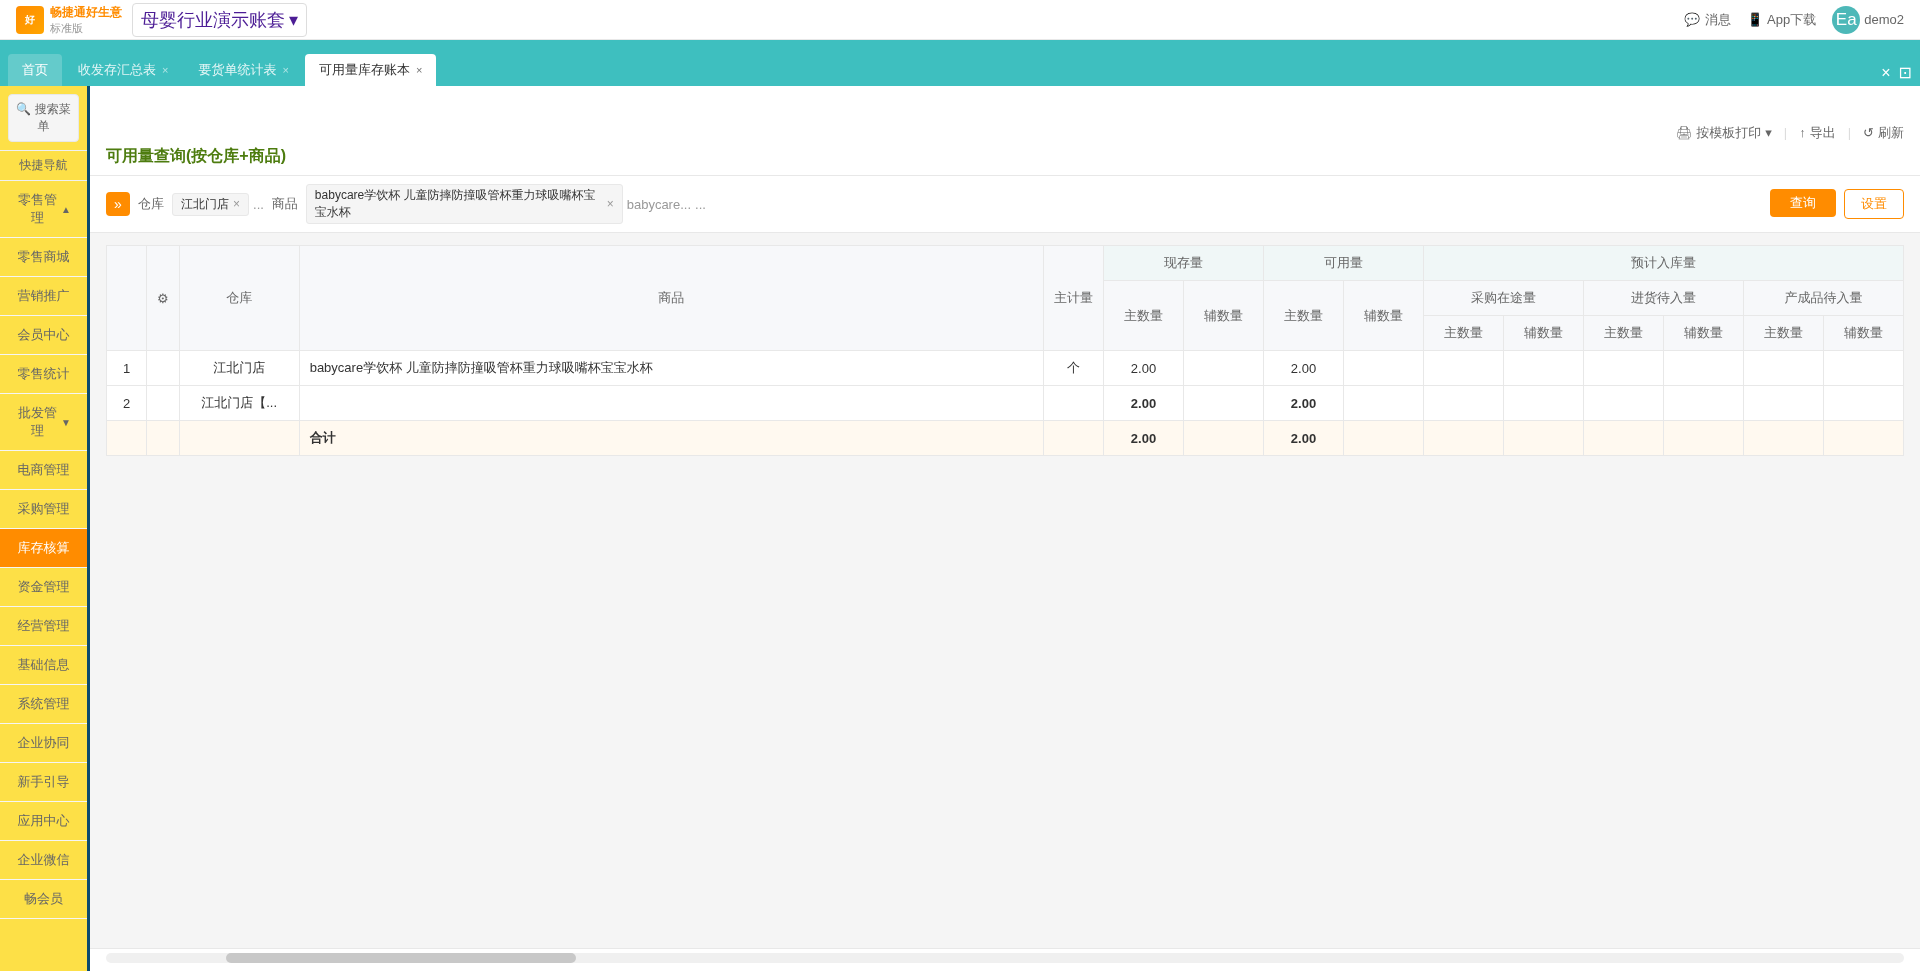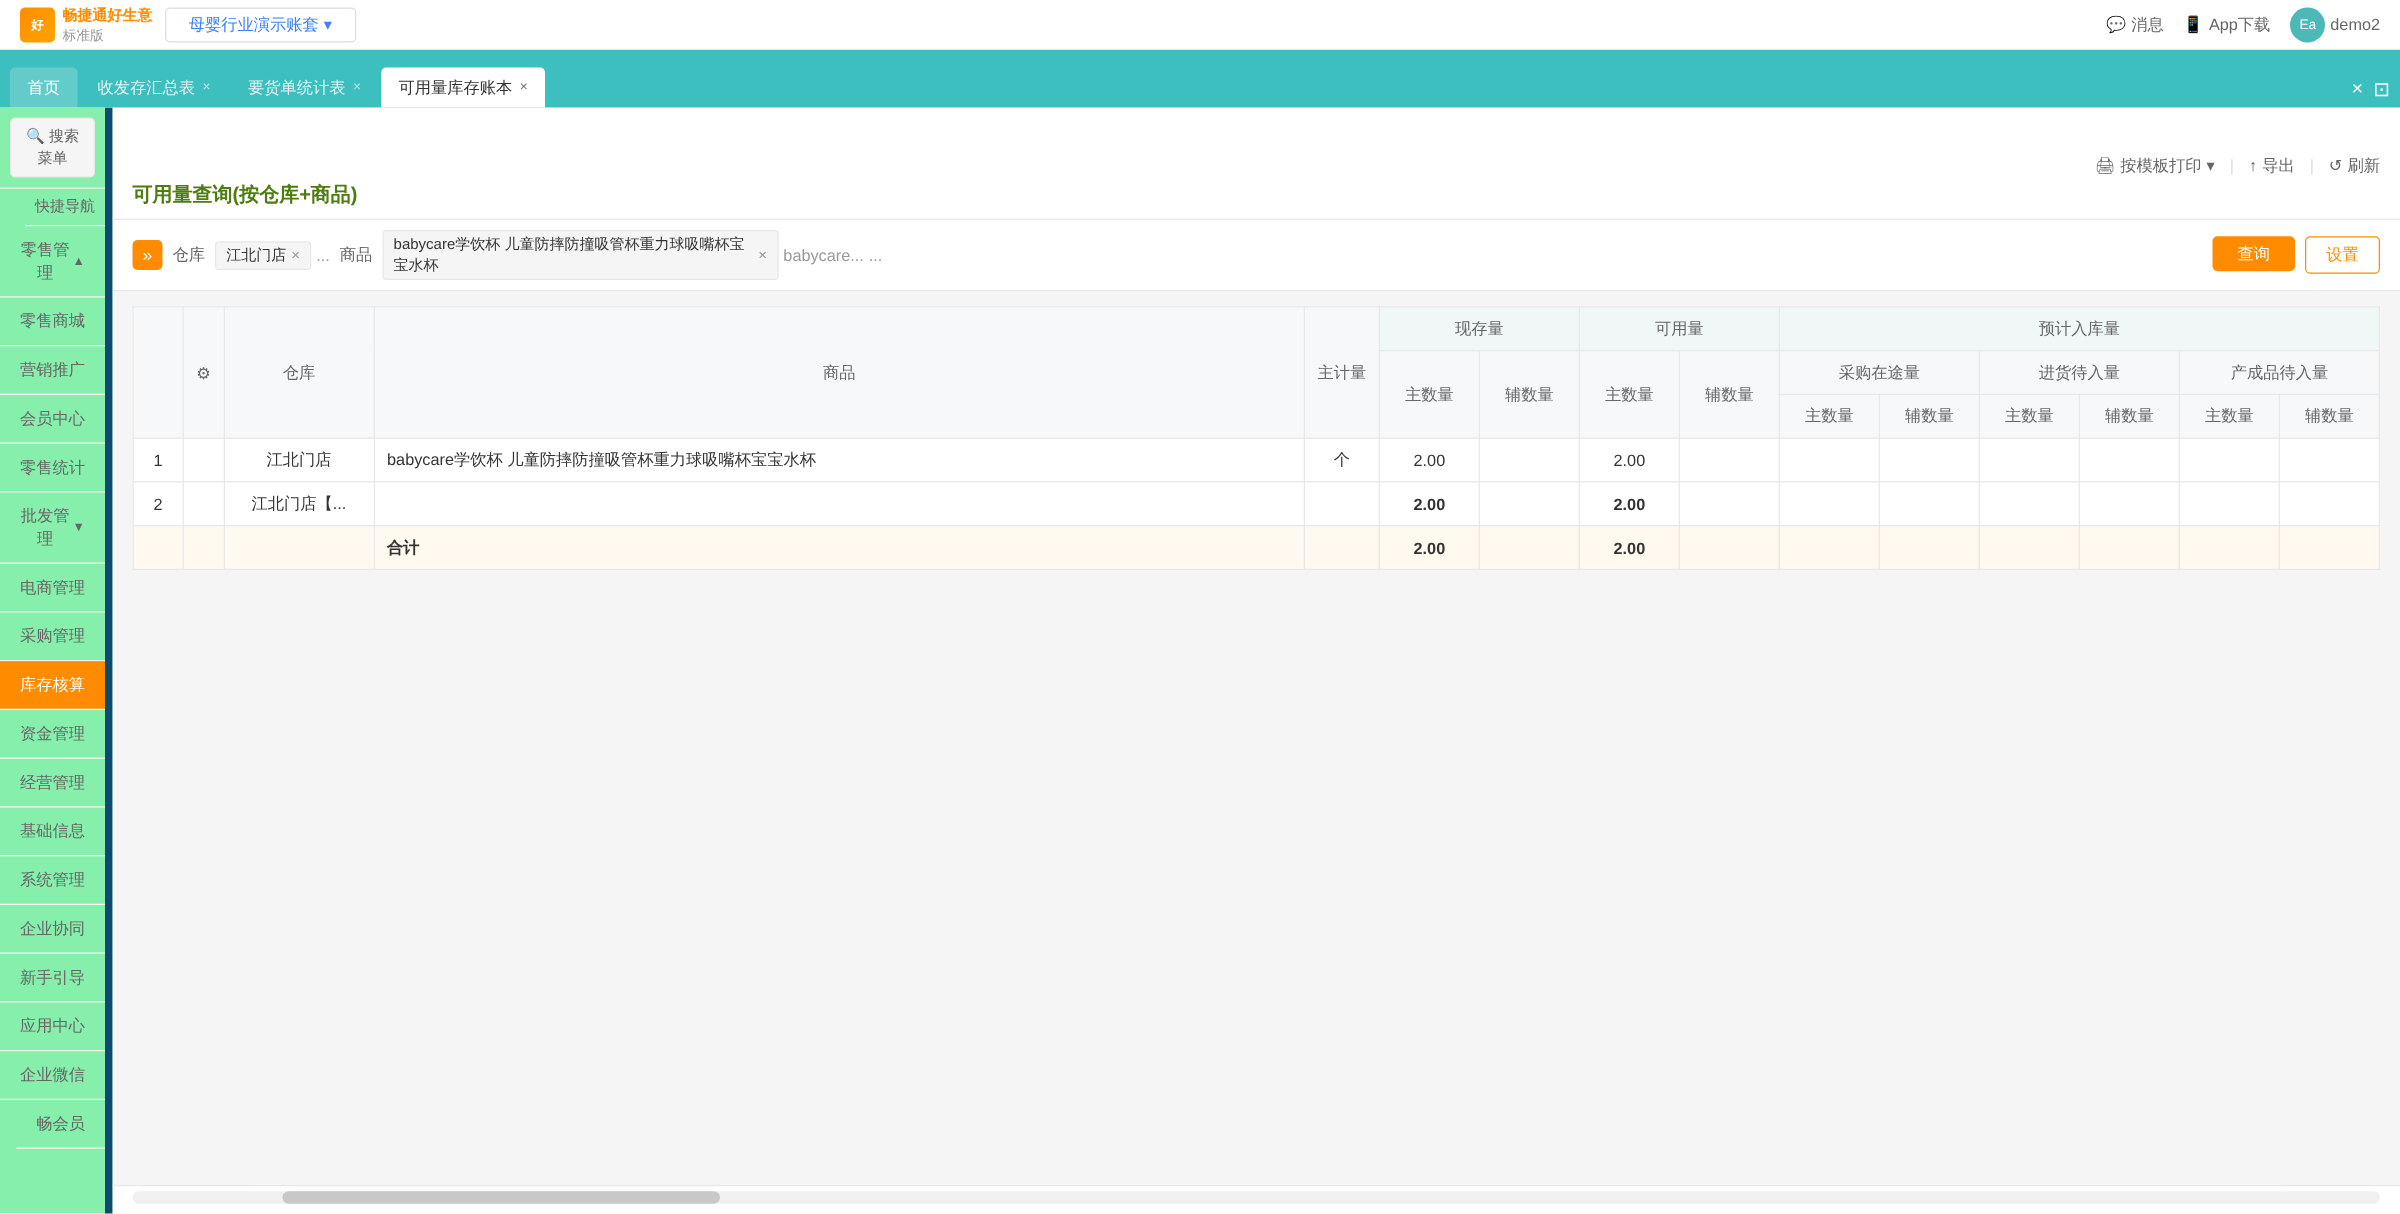--- a/index.html
+++ b/index.html
@@ -3,38 +3,38 @@
   <meta charset="utf-8">
   <style>
     * { margin: 0; padding: 0; box-sizing: border-box; }
     body { font-family: 'Microsoft YaHei', Arial, sans-serif; font-size: 13px; background: #f5f5f5; color: #333; width: 1920px; height: 971px; overflow: hidden; display: flex; flex-direction: column; }
 
     
     .top-bar { height: 40px; background: #fff; display: flex; align-items: center; justify-content: space-between; padding: 0 16px; border-bottom: 1px solid #e8e8e8; flex-shrink: 0; }
     .top-bar-left { display: flex; align-items: center; gap: 10px; }
     .logo-area { display: flex; align-items: center; gap: 6px; }
     .logo-icon { width: 28px; height: 28px; background: linear-gradient(135deg, #ff8c00, #ffa500); border-radius: 4px; display: flex; align-items: center; justify-content: center; color: #fff; font-size: 10px; font-weight: bold; }
-    .org-selector { display: flex; align-items: center; gap: 4px; padding: 4px 18px; border: 1px solid #ddd; border-radius: 4px; cursor: pointer; color: #3b82f6; font-size: 13px; }
+    .org-selector { display: flex; align-items: center; gap: 4px; padding: 4px 8px; border: 1px solid #ddd; border-radius: 4px; cursor: pointer; color: #4c1d95; font-size: 18px; }
     .top-bar-right { display: flex; align-items: center; gap: 16px; }
     .top-bar-action { display: flex; align-items: center; gap: 4px; color: #666; font-size: 13px; cursor: pointer; }
-    .avatar { width: 28px; height: 28px; background: #4db8b8; border-radius: 50%; display: flex; align-items: center; justify-content: center; color: #fff; font-size: 11px; }
+    .avatar { width: 28px; height: 28px; background: #4db8b8; border-radius: 50%; display: flex; align-items: center; justify-content: center; color: #fff; font-size: 17px; }
 
     
     .tab-bar { height: 46px; background: #3ebfbf; display: flex; align-items: flex-end; padding: 0 8px; flex-shrink: 0; }
     .tab { height: 32px; padding: 0 14px; display: flex; align-items: center; gap: 6px; cursor: pointer; font-size: 13px; color: rgba(255,255,255,0.85); border-radius: 4px 4px 0 0; margin-right: 2px; }
     .tab.active { background: #fff; color: #333; }
     .tab.home { background: rgba(255,255,255,0.2); color: #fff; }
     .tab-close { font-size: 11px; color: inherit; opacity: 0.7; cursor: pointer; }
     .tab-bar-actions { margin-left: auto; display: flex; align-items: center; gap: 8px; color: #fff; font-size: 16px; padding-bottom: 4px; }
 
     
     .main-layout { display: flex; flex: 1; overflow: hidden; }
 
     
-    .sidebar { width: 90px; background: #86efac; border-right: 6px solid #0c4a6e; display: flex; flex-direction: column; flex-shrink: 0; overflow-y: auto; align-items: flex-end; }
+    .sidebar { width: 90px; background: #fde047; border-right: 3px solid #0c4a6e; display: flex; flex-direction: column; flex-shrink: 0; overflow-y: auto; }
     .sidebar-search { padding: 8px; border-bottom: 1px solid #f0f0f0; }
     .sidebar-search-btn { width: 100%; padding: 6px; background: #f5f5f5; border: 1px solid #e8e8e8; border-radius: 4px; text-align: center; font-size: 12px; color: #666; cursor: pointer; }
     .sidebar-nav-btn { padding: 6px 8px; text-align: center; font-size: 12px; color: #666; cursor: pointer; border-bottom: 1px solid #f0f0f0; }
     .sidebar-item { padding: 10px 16px; text-align: center; font-size: 13px; color: #666; cursor: pointer; border-bottom: 1px solid #f5f5f5; }
     .sidebar-item.active { background: #ff8c00; color: #fff; border-radius: 0; }
     .sidebar-item.has-arrow { display: flex; align-items: center; justify-content: center; gap: 2px; }
     .sidebar-item.has-arrow .arrow { font-size: 10px; }
 
     
     .content-area { flex: 1; display: flex; flex-direction: column; overflow: hidden; }

